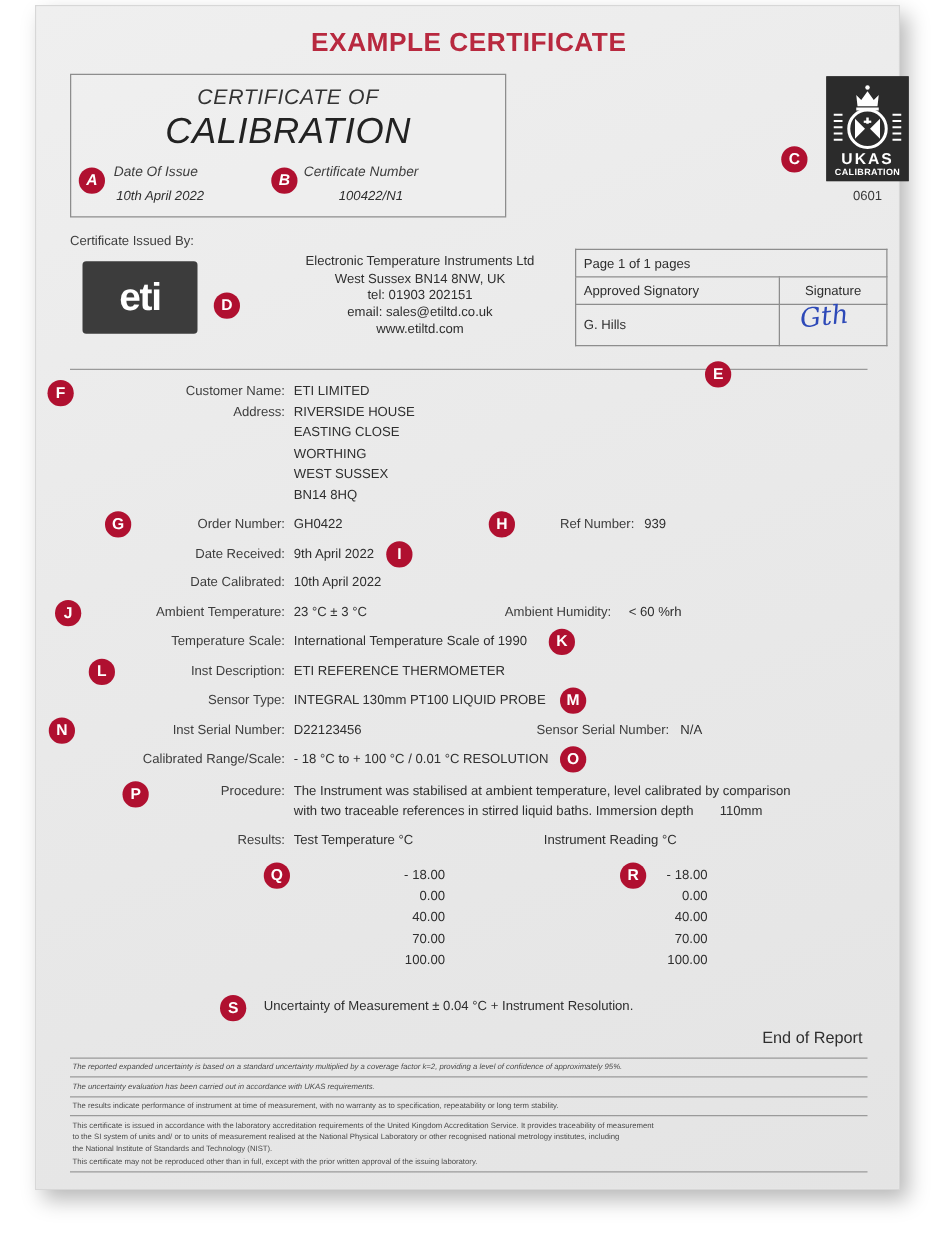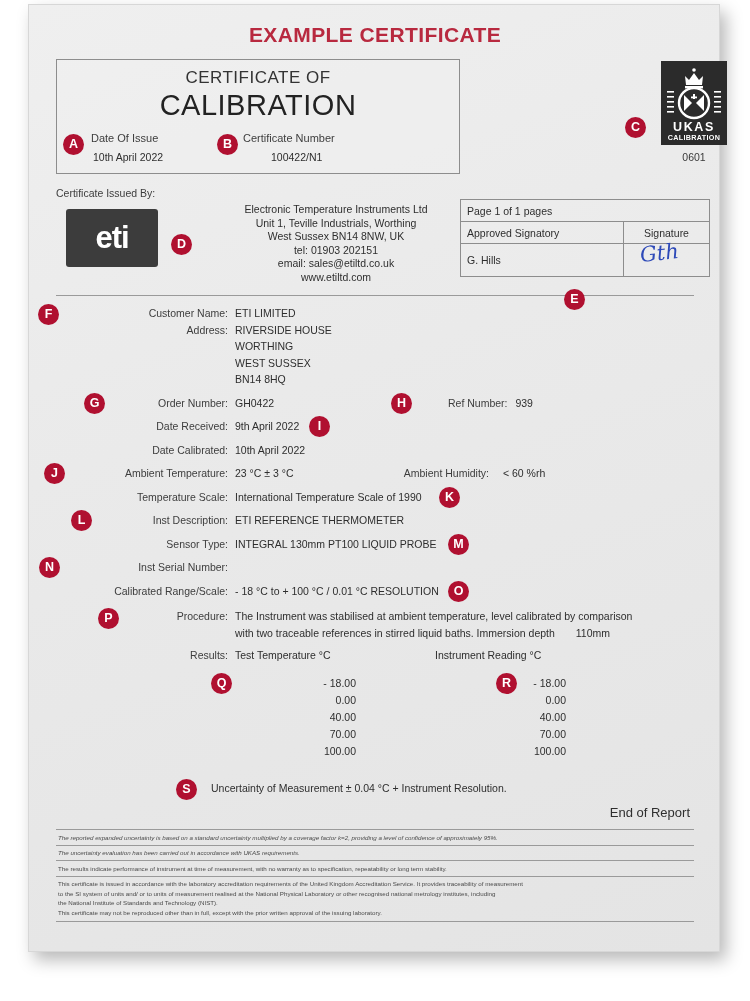--- a/index.html
+++ b/index.html
@@ -35,25 +35,26 @@
     text-align: center;
     color: #b8293f;
     font-size: 21px;
     font-weight: bold;
     letter-spacing: .4px;
     margin: 6px 0 12px 0;
   }
   
   #header-box {
     position: relative;
-    width: 404px;
+    width: 349px;
     border: 1px solid #8d8d8d;
     box-sizing: border-box;
     padding: 8px 0 10px 0;
     background: rgba(255,255,255,0.10);
+    font-style: italic;
   }
   #cert-of { text-align:center; font-size:17px; color:#333; letter-spacing:.5px; }
   #cert-cal { text-align:center; font-size:29px; color:#222; letter-spacing:.5px; margin-top:1px;}
   .hdr-fields { display:flex; margin-top:10px; padding-left:34px; }
   .hdr-field { position: relative; }
   .hdr-field .fl { font-size:11px; color:#3d3d3d; }
   .hdr-field .fv { font-size:10.5px; color:#2e2e2e; margin-top:7px; }
   #hf-issue { width: 152px; }
   #hf-issue .fv { padding-left: 2px; }
   #hf-num { width: 150px; }
@@ -212,21 +213,20 @@
         <div id="ukas-num">0601</div>
       </div>
 
       <div id="issued-by">Certificate Issued By:</div>
 
       <div id="company-row">
         <div id="eti-logo">eti</div>
         <div class="badge" style="left:115px; top:31px;">D</div>
         <div id="company-lines">
           <div>Electronic Temperature Instruments Ltd</div>
-          <div>Unit 1, Teville Industrials, Worthing</div>
           <div>West Sussex BN14 8NW, UK</div>
           <div>tel: 01903 202151</div>
           <div>email: sales@etiltd.co.uk</div>
           <div>www.etiltd.com</div>
         </div>
 
         <table id="sig-table">
           <tbody>
               <tr>
             <td colspan="2">Page 1 of  1    pages</td>
@@ -255,20 +255,21 @@
           <div class="dlabel">Customer Name:</div>
           <div class="dval">ETI LIMITED</div>
         </div>
 
         <div class="drow">
           <div class="dlabel">Address:</div>
           <div class="dval">RIVERSIDE HOUSE</div>
         </div>
         <div class="drow">
           <div class="dlabel"></div>
+          <div class="dval">EASTING CLOSE</div>
         </div>
         <div class="drow">
           <div class="dlabel"></div>
           <div class="dval">WORTHING</div>
         </div>
         <div class="drow">
           <div class="dlabel"></div>
           <div class="dval">WEST SUSSEX</div>
         </div>
         <div class="drow">
@@ -340,20 +341,26 @@
           <div class="badge" style="left:392px; top:-2px;">M</div>
           <div class="dlabel">Sensor Type:</div>
           <div class="dval">INTEGRAL 130mm PT100 LIQUID PROBE</div>
         </div>
 
         <div class="gap"></div>
 
         <div class="drow">
           <div class="badge" style="left:-17px; top:-2px;">N</div>
           <div class="dlabel">Inst Serial Number:</div>
+          <div class="dval">
+            <span>D22123456</span>
+            <span style="display:inline-block; width:134px;"></span>
+            <span class="dval2-label">Sensor Serial Number:</span>
+            <span style="margin-left:6px;">N/A</span>
+          </div>
         </div>
 
         <div class="gap"></div>
 
         <div class="drow">
           <div class="badge" style="left:392px; top:-2px;">O</div>
           <div class="dlabel">Calibrated Range/Scale:</div>
           <div class="dval">- 18 °C to + 100 °C  /  0.01 °C RESOLUTION</div>
         </div>
       </div>

